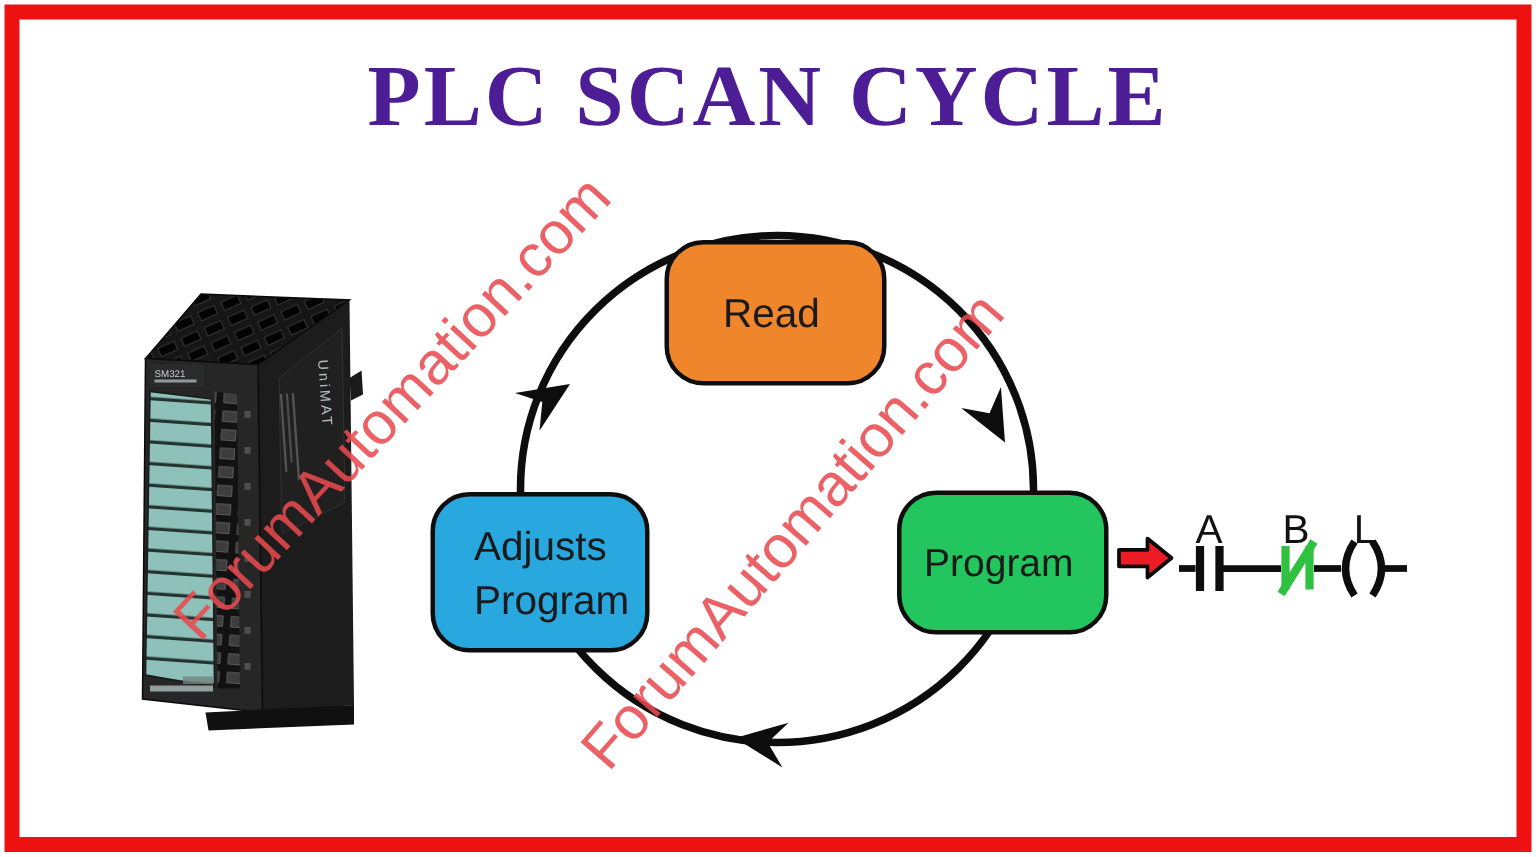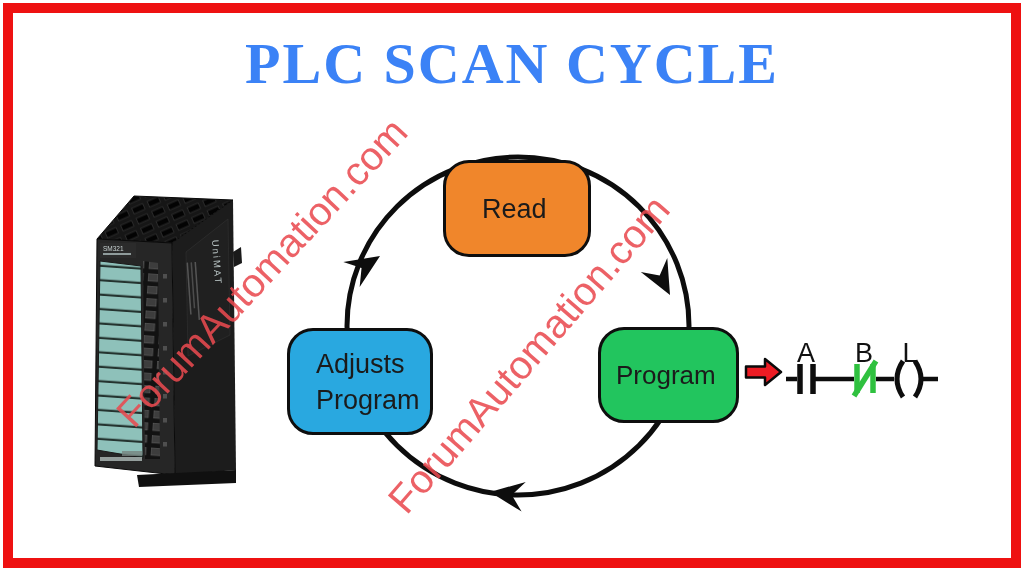--- a/index.html
+++ b/index.html
@@ -7,21 +7,21 @@
     position:relative;width:1024px;height:571px;background:#ffffff;
     overflow:hidden;font-family:"Liberation Sans",sans-serif;
   }
   .frame{
     position:absolute;left:3px;top:3px;right:3px;bottom:3px;
     border:10px solid #ee1111;pointer-events:none;z-index:6;
   }
   .title{
     position:absolute;left:0;top:30px;width:100%;margin:0;
     text-align:center;font-family:"Liberation Serif",serif;
-    font-weight:bold;font-size:58px;letter-spacing:2px;color:#3b82f6;z-index:2;
+    font-weight:bold;font-size:58px;letter-spacing:2px;color:#4c1d95;z-index:2;
   }
   .art{position:absolute;left:0;top:0;width:1024px;height:571px;z-index:1;}
   .box{
     position:absolute;border:3.5px solid #0e0e0e;border-radius:26px;
     display:flex;flex-direction:column;justify-content:center;
     color:#1b1b1b;font-size:27px;line-height:36px;z-index:3;
     font-family:"Liberation Sans",sans-serif;
   }
   #box-read{left:443px;top:160px;width:148px;height:97px;background:#f0862b;padding-left:36px;box-sizing:content-box;}
   #box-adjust{left:287px;top:328px;width:146px;height:107px;background:#29a8e0;padding-left:26px;}

